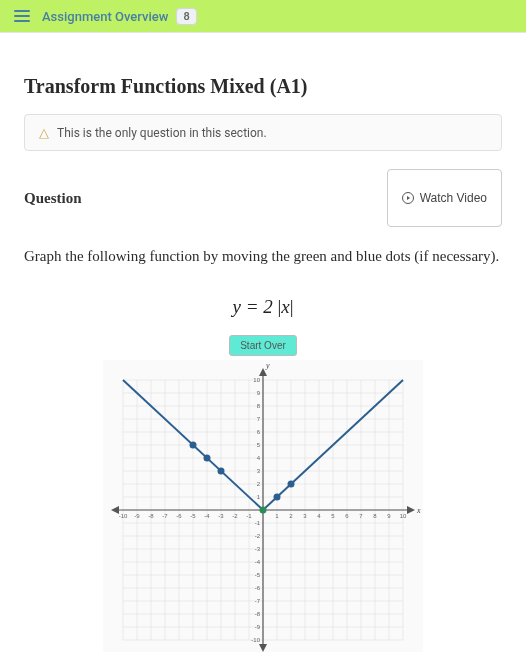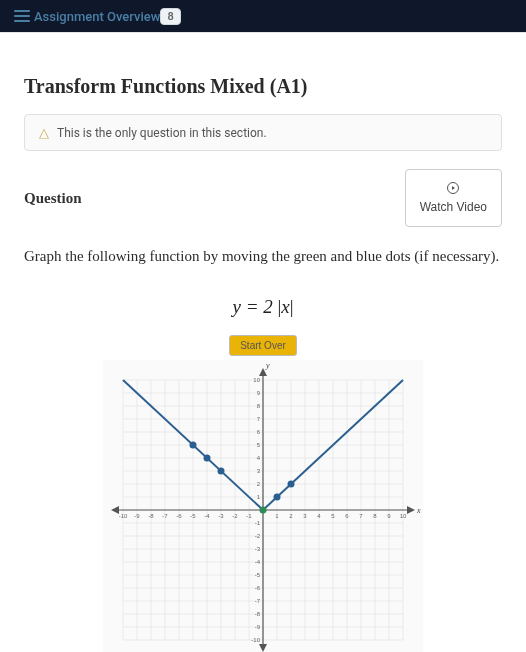--- a/index.html
+++ b/index.html
@@ -8,21 +8,22 @@
     background: #f5f5f5;
     width: 526px;
     height: 652px;
     overflow: hidden;
     color: #333;
   }
   .topbar {
     display: flex;
     align-items: center;
     padding: 6px 10px;
-    background: #0f172a;
+    gap: 8px;
+    background: #bef264;
     border-bottom: 1px solid #e5e5e5;
   }
   .hamburger {
     display: flex;
     flex-direction: column;
     gap: 3px;
     cursor: pointer;
     padding: 4px;
   }
   .hamburger span {
@@ -84,28 +85,27 @@
     font-family: Georgia, serif;
     font-size: 15px;
     font-weight: 700;
     flex: 1;
     color: #333;
   }
   .btn {
     border: 1px solid #ccc;
     border-radius: 4px;
     background: #fff;
-    padding: 12px 14px;
+    padding: 21px 14px;
     font-size: 12px;
     color: #444;
     cursor: pointer;
     display: flex;
     align-items: center;
     gap: 6px;
-    flex-direction: column;
   }
   .play-icon {
     width: 12px;
     height: 12px;
     border: 1.5px solid #555;
     border-radius: 50%;
     display: inline-flex;
     align-items: center;
     justify-content: center;
   }
@@ -133,21 +133,21 @@
   }
   .equation .abs {
     font-style: normal;
   }
   .startover-wrap {
     text-align: center;
     margin-bottom: 4px;
   }
   .startover {
     border: 1px solid #bbb;
-    background: #eab308;
+    background: #5eead4;
     padding: 4px 10px;
     font-size: 10px;
     color: #555;
     cursor: pointer;
     border-radius: 3px;
   }
   .graph-wrap {
     display: flex;
     justify-content: center;
   }

